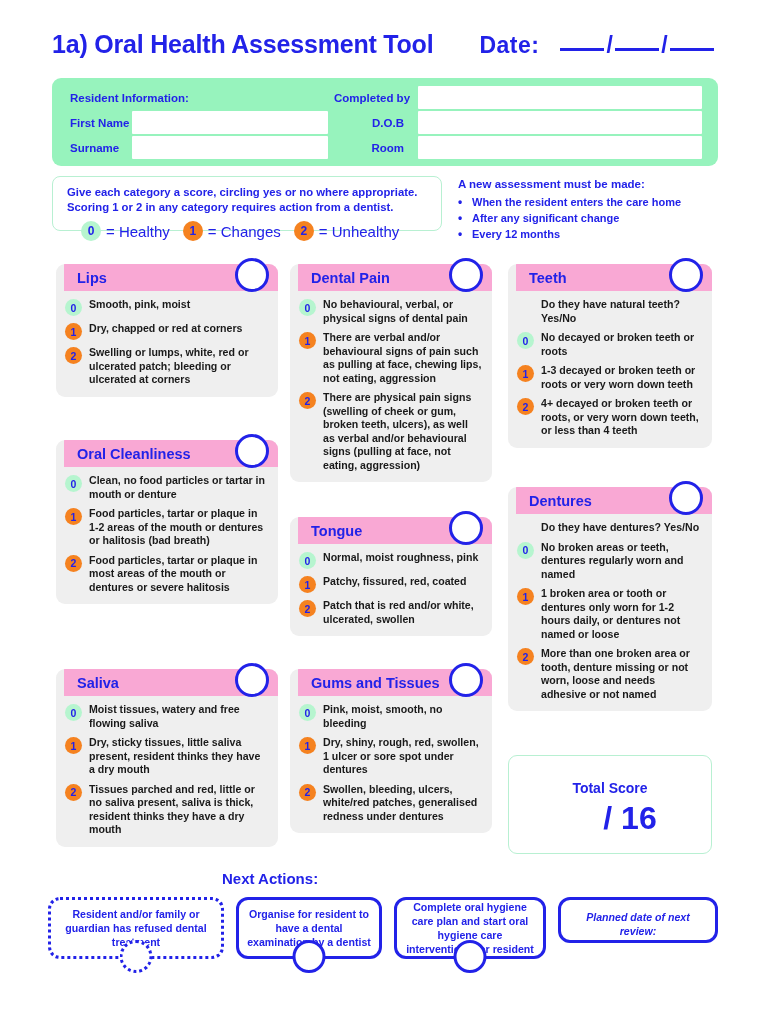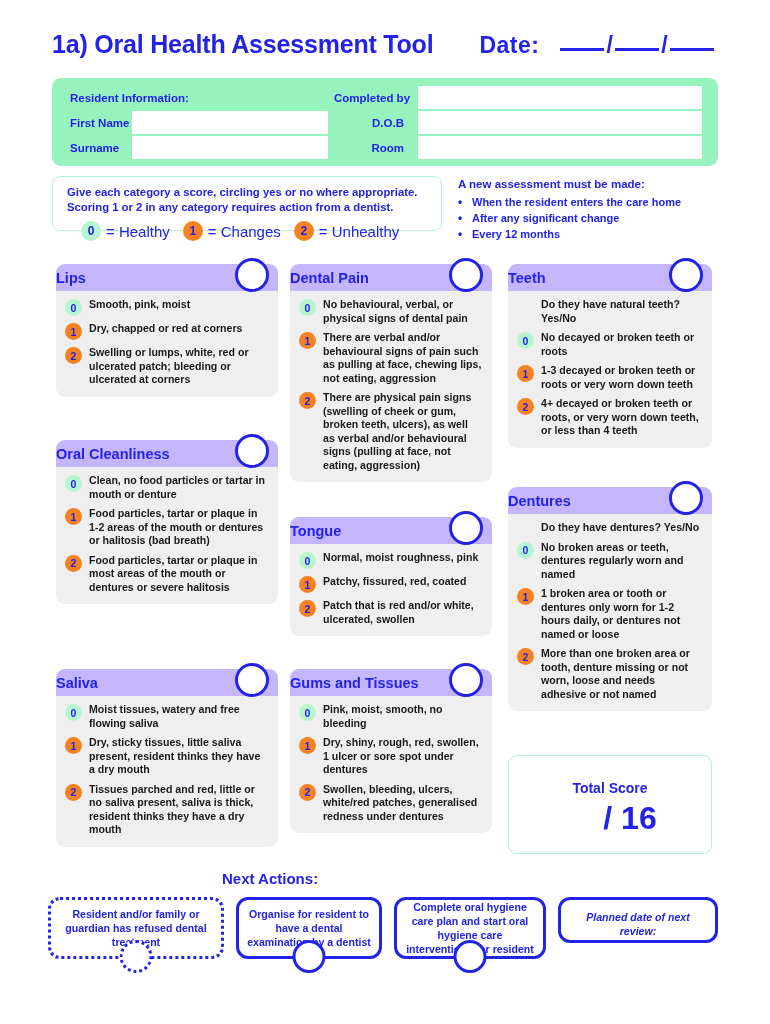--- a/index.html
+++ b/index.html
@@ -182,26 +182,27 @@
     position: absolute;
     border-radius: 9px;
     overflow: visible;
   }
   .card-inner {
     border-radius: 9px;
     overflow: hidden;
     background: #efefef;
   }
   .card-head {
-    background: #c4b5fd;
+    background: #f9a8d4;
     height: 27px;
     display: flex;
     align-items: center;
-    padding-left: 0;
-    box-sizing: border-box;
+    padding-left: 13px;
+    box-sizing: border-box;
+    margin-left: 8px;
   }
   .card-title {
     color: #2222e8;
     font-size: 14.5px;
     font-weight: bold;
   }
   .card-body {
     padding: 7px 10px 10px 9px;
   }
   .row {

